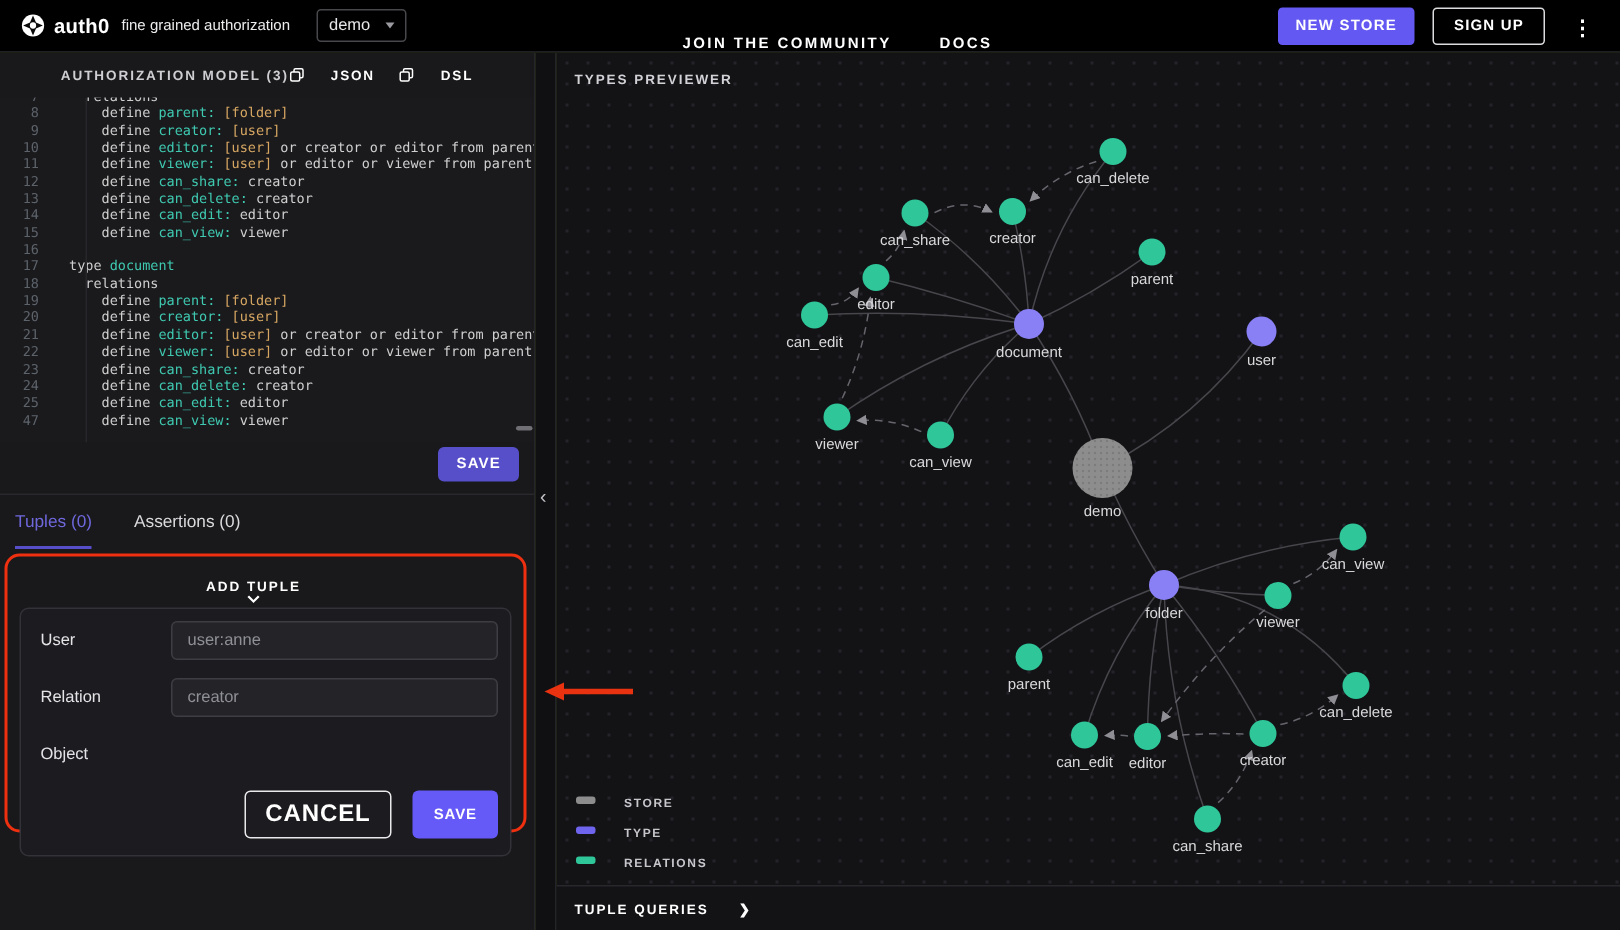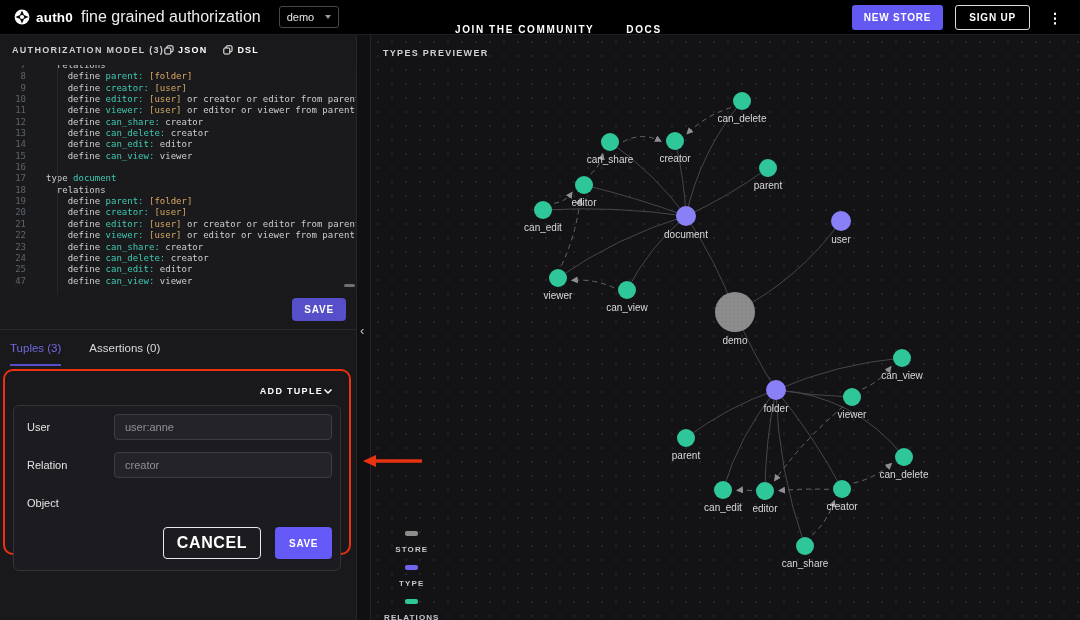--- a/index.html
+++ b/index.html
@@ -4,21 +4,21 @@
 <style>
   * { box-sizing: border-box; margin: 0; padding: 0; }
   body { background: #000; font-family: "Liberation Sans", sans-serif; }
   .app { position: relative; width: 1080px; height: 620px; background: #4d7c0f; overflow: hidden; }
 
   
   .topbar { position: absolute; top:0; left:0; width:1080px; height:35px; background:#000;
             border-bottom:1px solid #1f1f22; display:flex; align-items:center; z-index:5; }
   .brand { display:flex; align-items:center; gap:6px; padding-left:14px; }
   .brand-name { color:#fff; font-weight:bold; font-size:13.5px; letter-spacing:.2px; }
-  .brand-sub { color:#ececee; font-size:16px; margin-left:2px; }
+  .brand-sub { color:#ececee; font-size:10px; margin-left:2px; }
   .store-select { margin-left:18px; width:60px; height:22px; border:1px solid #47474c; border-radius:3px;
                   background:#000; display:flex; align-items:center; justify-content:space-between;
                   padding:0 7px; cursor:pointer; }
   .store-select span { color:#e8e8ea; font-size:11px; font-weight:500; }
   .caret-down { width:0; height:0; border-left:3.5px solid transparent; border-right:3.5px solid transparent;
                 border-top:4px solid #9a9aa0; }
   .topnav { position:absolute; left:455px; top:0; height:35px; display:flex; align-items:flex-end; gap:32px; }
   .nav-item { color:#fff; font-size:10px; font-weight:bold; letter-spacing:1.6px; cursor:pointer; }
   .top-right { position:absolute; right:12px; top:0; height:35px; display:flex; align-items:center; gap:12px; }
   .btn-new-store { background:#6358f2; color:#fff; border:none; border-radius:3px; font-weight:bold;
@@ -26,24 +26,24 @@
                    font-family:"Liberation Sans",sans-serif;margin-left:44px; }
   .btn-sign-up { background:#000; color:#fff; border:1px solid #dcdcdf; border-radius:3px; font-weight:bold;
                  font-size:10px; letter-spacing:.8px; padding:6px 13px; cursor:pointer;
                  font-family:"Liberation Sans",sans-serif; }
   .kebab { color:#fff; font-size:14px; font-weight:bold; padding:0 6px; cursor:pointer; line-height:1; }
 
   
   .left-panel { position:absolute; top:35px; left:0; width:357px; height:585px; background:#19191b;
                 border-right:1px solid #26262a; }
   .panel-head { position:absolute; top:0; left:0; right:0; height:30px; display:flex; align-items:center;
-                justify-content:flex-start; padding:0 12px; }
+                justify-content:center; padding:0 12px; }
   .panel-title { color:#cfcfd3; font-size:9px; letter-spacing:1.3px; font-weight:600; }
   .head-actions { display:flex; gap:16px; }
-  .mini-btn { display:flex; align-items:center; gap:4px; cursor:pointer; }
+  .mini-btn { display:flex; align-items:center; gap:18px; cursor:pointer; }
   .mini-btn span { color:#fff; font-size:9px; font-weight:bold; letter-spacing:1.2px; }
 
   .editor { position:absolute; top:30px; left:0; width:356px; height:230px; background:#1a1a1d; overflow:hidden; }
   .code-scroll { position:absolute; top:-5px; left:0; right:0; }
   .code-line { display:flex; height:11.35px; line-height:11.35px; font-family:"DejaVu Sans Mono", monospace; font-size:9px; }
   .ln { flex:0 0 34px; text-align:right; padding-right:8px; color:#5d636b; }
   .code { white-space:pre; padding-left:12px; }
   .tok-pl { color:#cfcfcf; } .tok-rel { color:#3fc9b0; } .tok-br { color:#d7a762; }
   .indent-guide { position:absolute; top:0; bottom:0; left:57px; width:1px; background:#27272b; }
   .hscroll-handle { position:absolute; top:219px; right:1px; width:11px; height:3px; background:#6f6f74; border-radius:2px; }
@@ -57,21 +57,21 @@
   .tabs { position:absolute; top:295px; left:0; right:0; height:36px; display:flex; align-items:stretch;
           padding-left:10px; gap:28px; }
   .tab { display:flex; align-items:center; font-size:11.5px; cursor:pointer; position:relative; }
   .tab-active { color:#6f68dd; }
   .tab-active::after { content:""; position:absolute; bottom:0; left:0; right:0; height:2px; background:#574fc9; }
   .tab-inactive { color:#dadade; }
 
   .red-box { position:absolute; top:334px; left:3px; width:348px; height:186px; border:2.5px solid #ee3010;
              border-radius:10px; z-index:3; }
   .addtuple-row { height:24px; margin-top:8px; display:flex; justify-content:flex-end; align-items:center;
-                  gap:0; padding-right:16px; cursor:pointer; }
+                  gap:0; padding-right:16px; cursor:pointer;flex-direction:column; }
   .addtuple-row span { color:#fff; font-size:9px; font-weight:bold; letter-spacing:1.3px; }
   .form-card { margin:2px 8px 0 8px; border:1px solid #323238; border-radius:6px; background:#1c1c20; padding-top:2px; }
   .form-row { height:38px; display:flex; align-items:center; padding:0 8px 0 13px; }
   .form-row label { flex:0 0 87px; font-size:11px; color:#e4e4e7; }
   .form-row input { flex:1; height:26px; background:#242428; border:1px solid #3d3d43; border-radius:4px;
                     color:#ddd; font-size:11px; padding:0 10px; outline:none;
                     font-family:"Liberation Sans",sans-serif; }
   .form-row input::placeholder { color:#8f8f97; }
   .form-row.highlight input { border:1.5px solid #1e8ef0; }
   .form-actions { display:flex; justify-content:flex-end; gap:14px; padding:5px 8px 11px 0; }
@@ -88,21 +88,21 @@
   .collapse-chevron { position:absolute; top:288px; left:3px; color:#c2c2c6; font-size:13px; cursor:pointer; }
 
   
   .right-panel { position:absolute; left:371px; top:35px; width:709px; height:585px; background:#131316;
                  background-image:radial-gradient(#232329 1px, transparent 1.2px); background-size:14px 14px; }
   .previewer-title { position:absolute; top:13px; left:12px; color:#d2d2d6; font-size:9px; letter-spacing:1.3px;
                      font-weight:600; z-index:2; }
   .graph-svg { position:absolute; inset:0; width:709px; height:585px; }
   .node-label { font-family:"Liberation Sans",sans-serif; font-size:10px; fill:#d9d9dc; }
   .legend { position:absolute; left:13px; top:496px; display:flex; flex-direction:column; gap:11px; z-index:2; }
-  .legend-row { display:flex; align-items:center; gap:9px;flex-direction:column; }
+  .legend-row { display:flex; gap:19px; }
   .legend-swatch { width:13px; height:5px; border-radius:2px; }
   .legend-label { color:#c6c6cb; font-size:8px; font-weight:600; letter-spacing:1.1px; }
   .footer-bar { position:absolute; left:0; right:0; bottom:0; height:30px; background:#131316;
                 border-top:1px solid #28282c; display:flex; align-items:center; gap:20px; padding-left:12px; z-index:2; }
   .footer-bar span { color:#fff; font-size:9px; font-weight:bold; letter-spacing:1.3px; }
   .footer-chevron { color:#fff; font-size:10px; }
 
   .red-arrow { position:absolute; left:362px; top:454px; z-index:6; }
 </style>
 </head>
@@ -244,21 +244,21 @@
       <div class="indent-guide"></div>
       <div class="hscroll-handle"></div>
     </div>
 
     <div class="save-row">
       <button class="btn-save-model">SAVE</button>
     </div>
     <div class="panel-divider"></div>
 
     <div class="tabs">
-      <div class="tab tab-active">Tuples (3)</div>
+      <div class="tab tab-active">Tuples (0)</div>
       <div class="tab tab-inactive">Assertions (0)</div>
     </div>
 
     <div class="red-box">
       <div class="addtuple-row">
         <span>ADD TUPLE</span>
         <svg width="10" height="7" viewBox="0 0 10 7">
           <polyline points="1.5,1.5 5,5 8.5,1.5" fill="none" stroke="#fff" stroke-width="1.5"></polyline>
         </svg>
       </div>
@@ -379,20 +379,24 @@
         </div>
         <div class="legend-row">
           <span class="legend-swatch" style="background: rgb(110, 100, 238);"></span>
           <span class="legend-label">TYPE</span>
         </div>
         <div class="legend-row">
           <span class="legend-swatch" style="background: rgb(47, 199, 154);"></span>
           <span class="legend-label">RELATIONS</span>
         </div>
       </div>
+    <div class="footer-bar">
+      <span>TUPLE QUERIES</span>
+      <span class="footer-chevron">❯</span>
+    </div>
   </section>
 
   <div class="red-arrow">
     <svg width="62" height="14" viewBox="0 0 62 14">
       <path d="M60,7 L13,7" stroke="#e83210" stroke-width="3.6"></path>
       <path d="M14,1 L1,7 L14,13 Z" fill="#e83210"></path>
     </svg>
   </div>
 
 </div>

